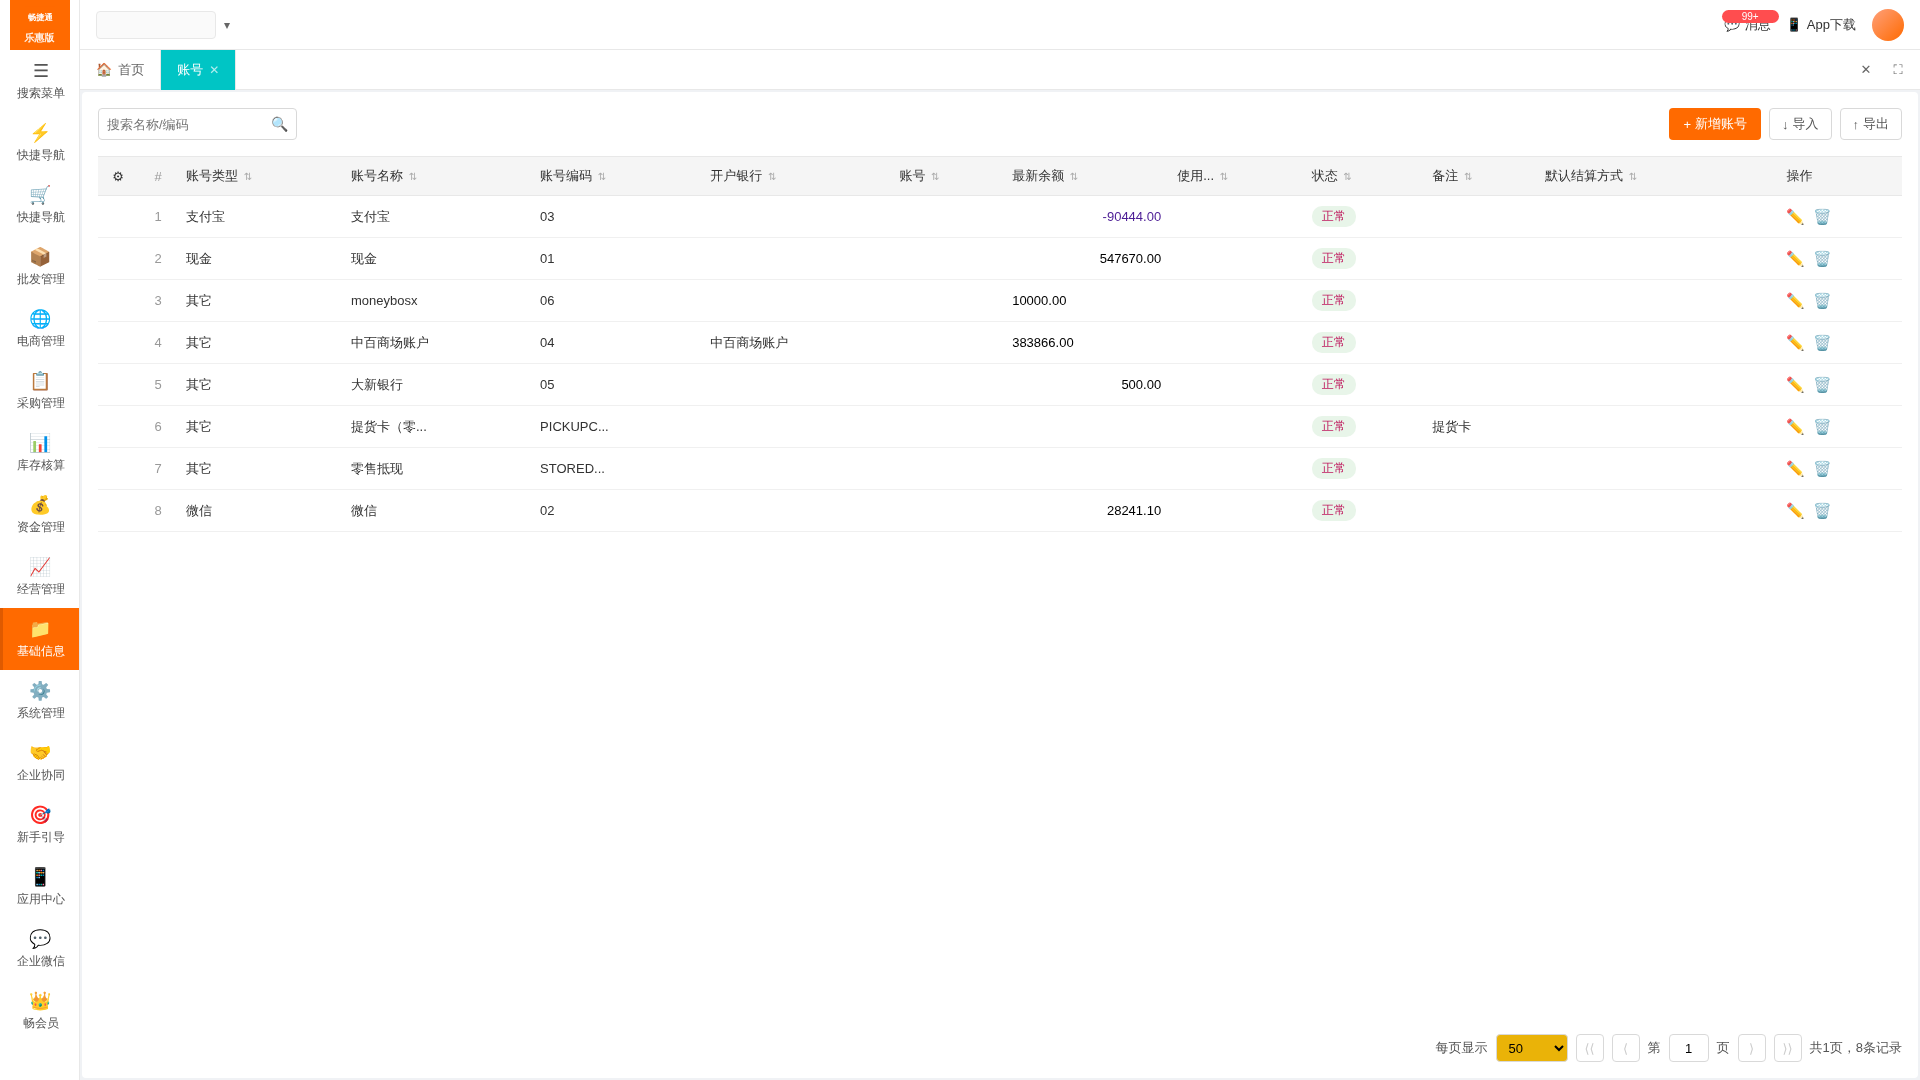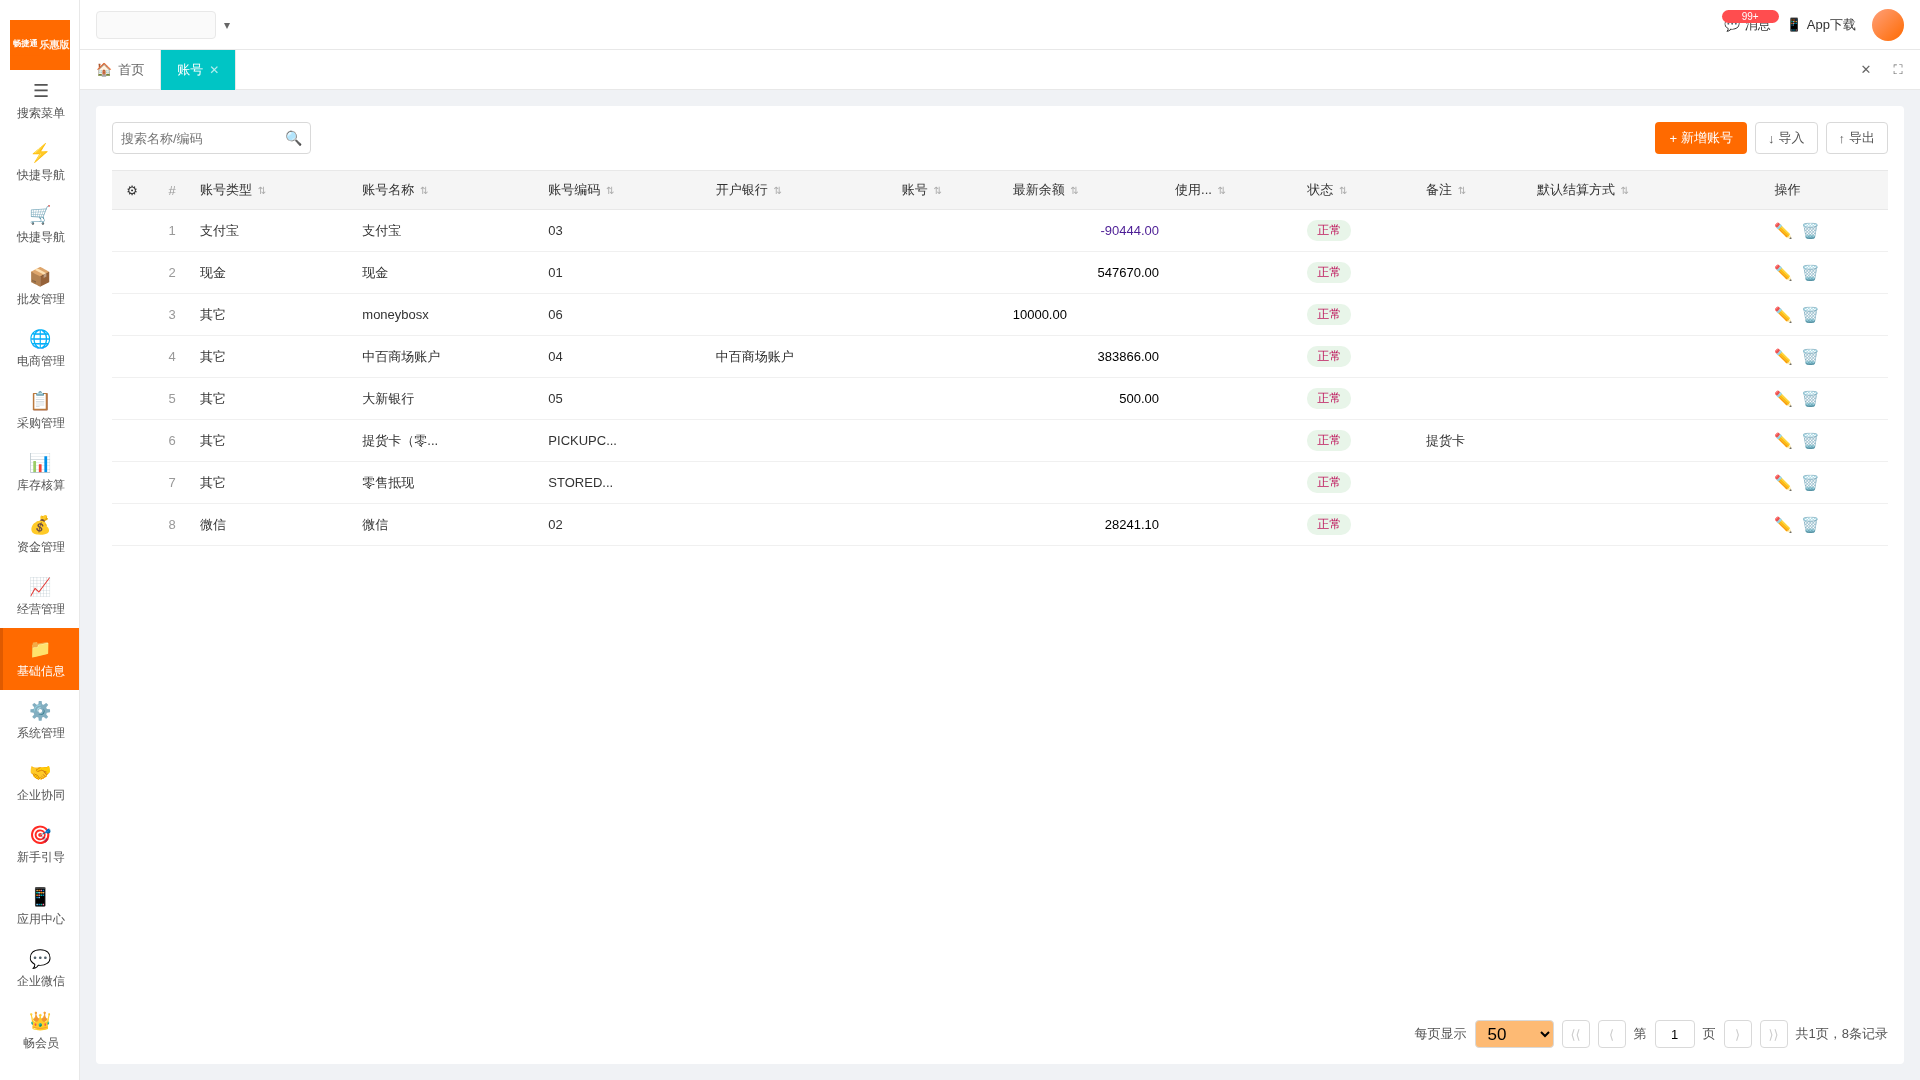--- a/index.html
+++ b/index.html
@@ -18,23 +18,22 @@
     .sidebar-logo {
       width: 60px;
       height: 50px;
       background: #ff6a00;
       display: flex;
       align-items: center;
       justify-content: center;
       color: #fff;
       font-size: 11px;
       font-weight: bold;
-      flex-direction: row;
+      flex-direction: column;
       line-height: 1.2;
-      margin-top: 20px;
     }
     .sidebar-logo .logo-icon {
       width: 30px;
       height: 24px;
       margin-bottom: 2px;
     }
     .sidebar-item {
       width: 100%;
       padding: 10px 0;
       display: flex;
@@ -177,21 +176,21 @@
       cursor: pointer;
       color: #666;
       border-radius: 4px;
     }
 
     
     .content {
       flex: 1;
       background: #f0f2f5;
       overflow: auto;
-      padding: 16px;
+      padding: 2px;
       display: flex;
       flex-direction: column;
     }
 
     
     .page-card {
       background: #fff;
       border-radius: 4px;
       flex: 1;
       display: flex;
@@ -326,24 +325,24 @@
       border-radius: 4px;
       text-align: center;
       font-size: 13px;
       outline: none;
     }
     .per-page-select {
       height: 28px;
       border: 1px solid #d9d9d9;
       border-radius: 4px;
       padding: 0 20px 0 8px;
-      font-size: 17px;
+      font-size: 13px;
       outline: none;
       cursor: pointer;
-      background: #fdba74;
+      background: #eab308;
     }
   </style>
 </head>
 <body>
 
 <div class="sidebar">
   <div class="sidebar-logo">
     <svg class="logo-icon" viewBox="0 0 40 30" fill="none">
       <rect width="40" height="30" fill="#ff6a00"></rect>
       <text x="4" y="18" font-size="11" fill="white" font-weight="bold">畅捷通</text>
@@ -596,21 +595,21 @@
       </td>
     </tr>
               <tr>
       <td class="gear-col"></td>
       <td class="row-num">4</td>
       <td>其它</td>
       <td>中百商场账户</td>
       <td>04</td>
       <td>中百商场账户</td>
       <td></td>
-      <td style="text-align:right;color:inherit">383866.00</td>
+      <td style="color:inherit">383866.00</td>
       <td></td>
       <td><span class="status-badge status-normal">正常</span></td>
       <td></td>
       <td></td>
       <td>
         <div class="action-icons">
           <span class="action-icon" title="编辑">✏️</span>
           <span class="action-icon" title="删除">🗑️</span>
         </div>
       </td>

